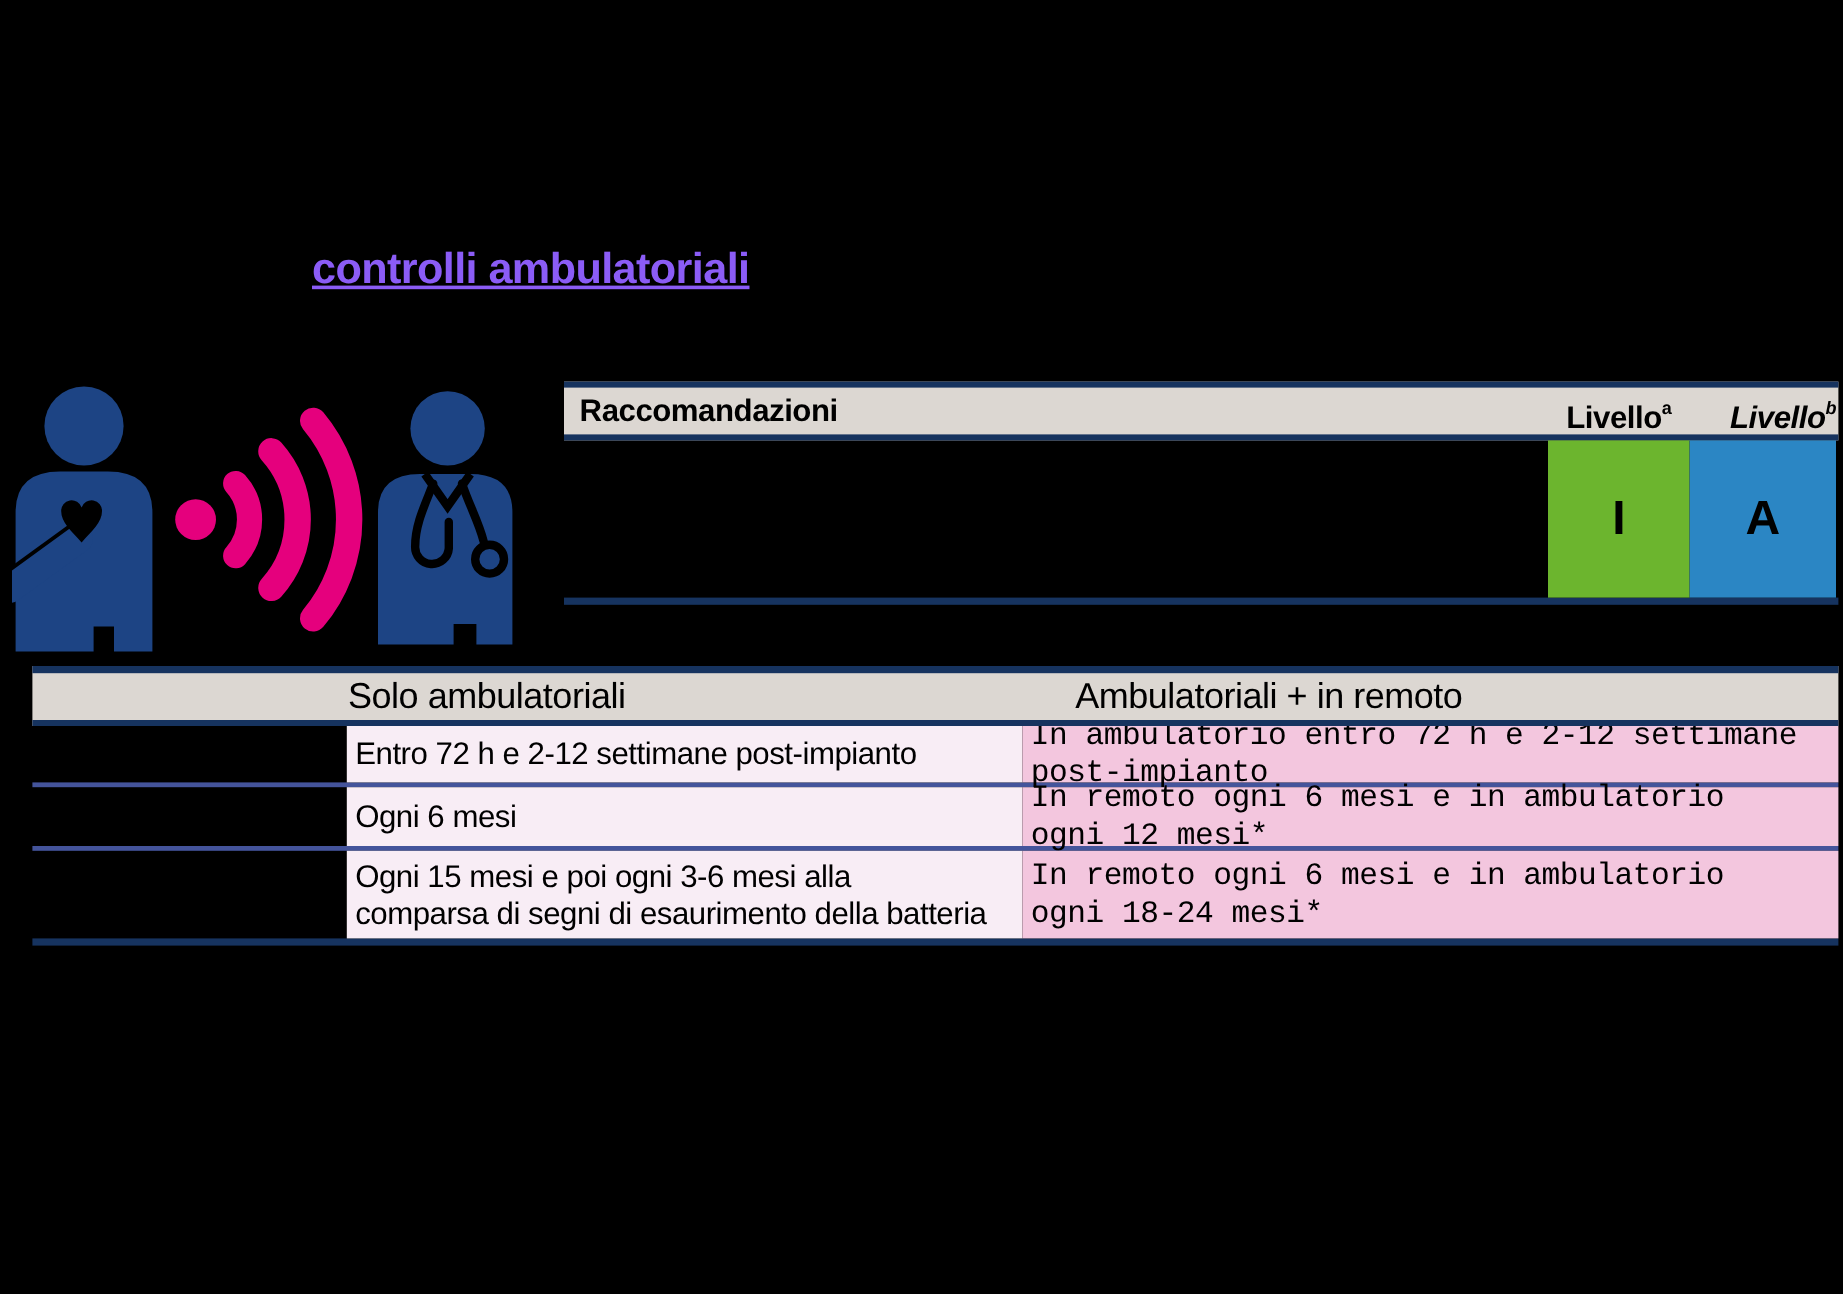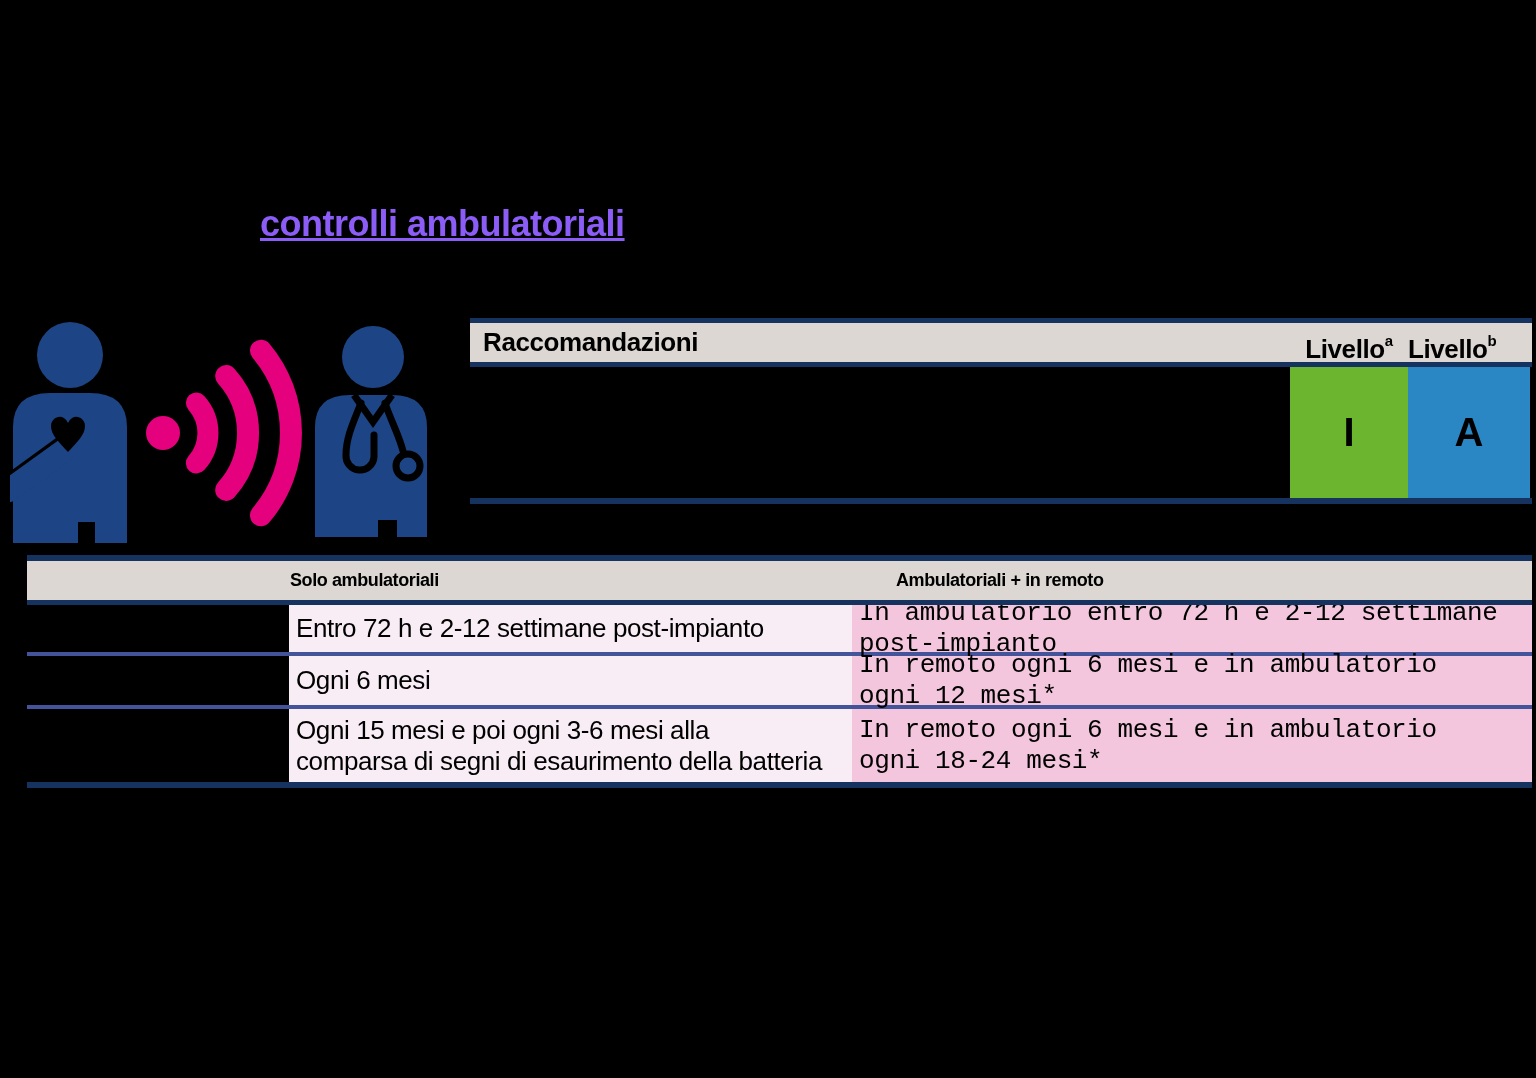--- a/index.html
+++ b/index.html
@@ -18,36 +18,36 @@
   
   #t1{left:470px;top:318px;width:1062px;}
   #t1 .head{
     position:relative;height:39px;background:#dcd7d2;
     border-top:5px solid #16335f;border-bottom:5px solid #16335f;
   }
   #t1 .head .lbl{position:absolute;font-size:26px;font-weight:bold;line-height:39px;letter-spacing:-0.4px;}
   #t1 .head .lbl sup{font-size:15px;font-weight:bold;position:relative;top:-2px;}
   #t1 .recommendations{left:13px;}
   #t1 .classe{left:820px;width:118px;text-align:center;}
-  #t1 .livello{left:938px;width:122px;text-align:left;}
+  #t1 .livello{left:938px;width:122px;text-align:right;font-style:italic;}
   #t1 .body{position:relative;height:131px;border-bottom:6px solid #16335f;}
   #t1 .box{
     position:absolute;top:0;height:131px;display:flex;align-items:center;justify-content:center;
     font-size:40px;font-weight:600;color:#000;
   }
   #t1 .class-box{left:820px;width:118px;background:#6cb52e;}
   #t1 .level-box{left:938px;width:122px;background:#2b86c4;}
 
   
   #t2{left:27px;top:555px;width:1505px;}
   #t2 .head{
     position:relative;height:39px;background:#dcd7d2;
     border-top:6px solid #16335f;border-bottom:5px solid #16335f;
   }
-  #t2 .head .lbl{position:absolute;font-size:18px;font-weight:bold;line-height:39px;letter-spacing:-0.4px;}
+  #t2 .head .lbl{position:absolute;font-size:30px;font-weight:normal;line-height:39px;letter-spacing:-0.4px;}
   #t2 .solo-h{left:263px;}
   #t2 .remote-h{left:869px;text-align:center;}
   .t2-row{display:flex;border-bottom:4px solid #44549b;}
   .t2-row.last{border-bottom:6px solid #16335f;}
   .t2-row .c1{width:262px;}
   .t2-row .c2{width:563px;background:#f8edf5;}
   .t2-row .c3{flex:1;background:#f3c6de;font-family:Liberation Mono, monospace;}
   .t2-row .cell{
     display:flex;align-items:center;box-sizing:border-box;
     padding-left:7px;padding-right:26px;

